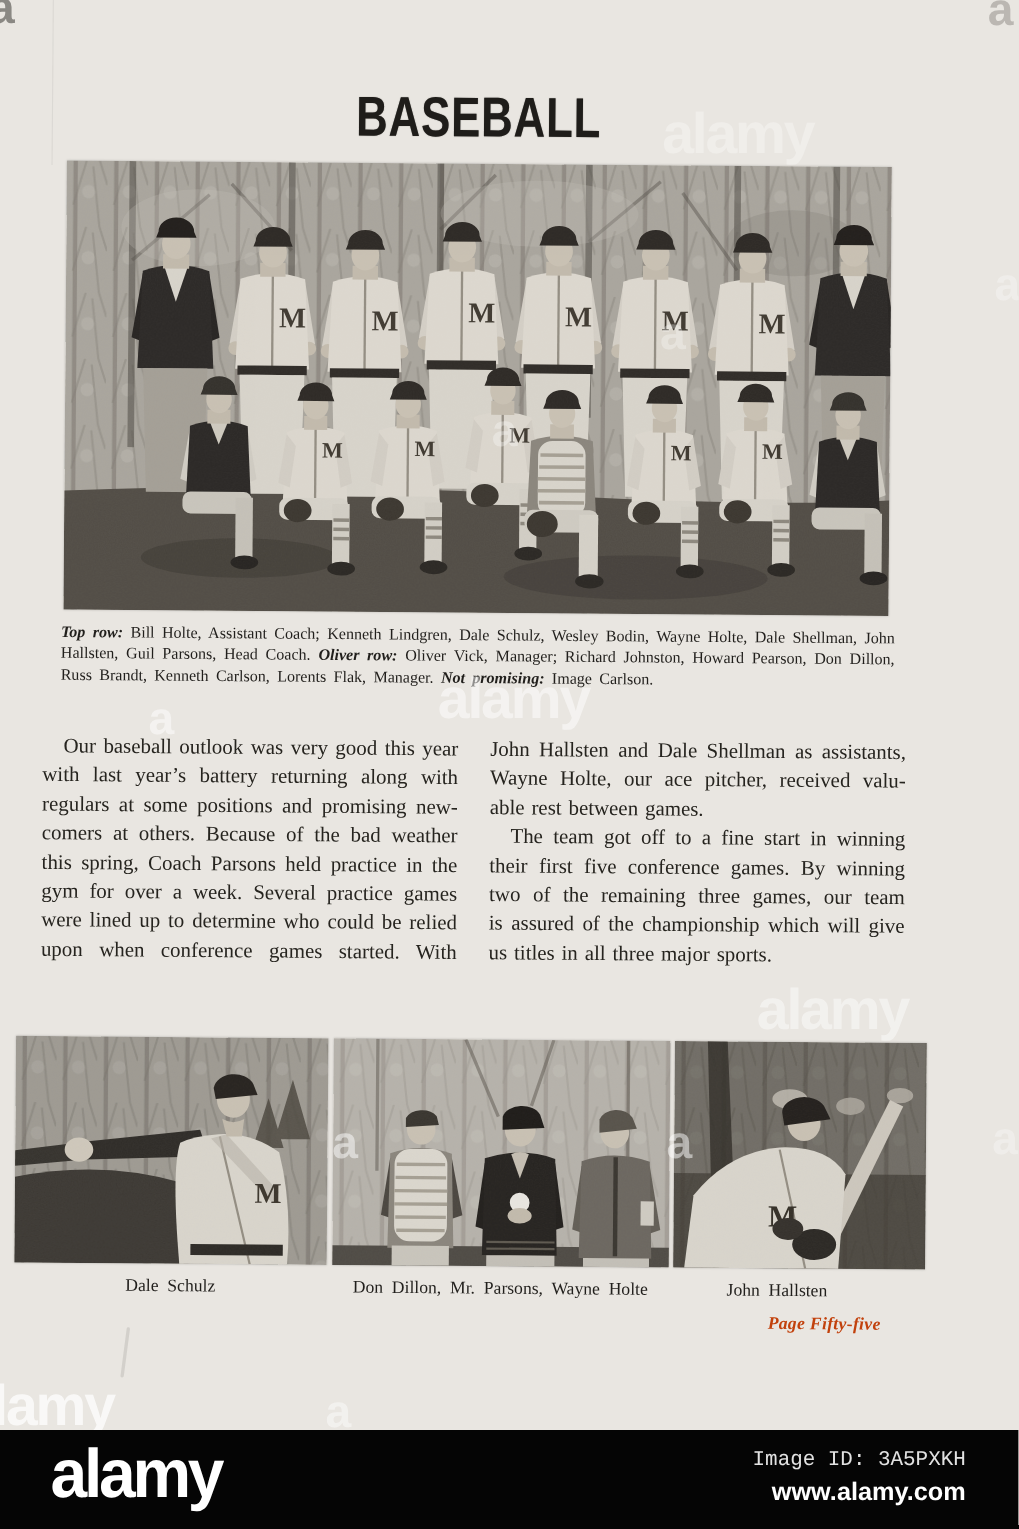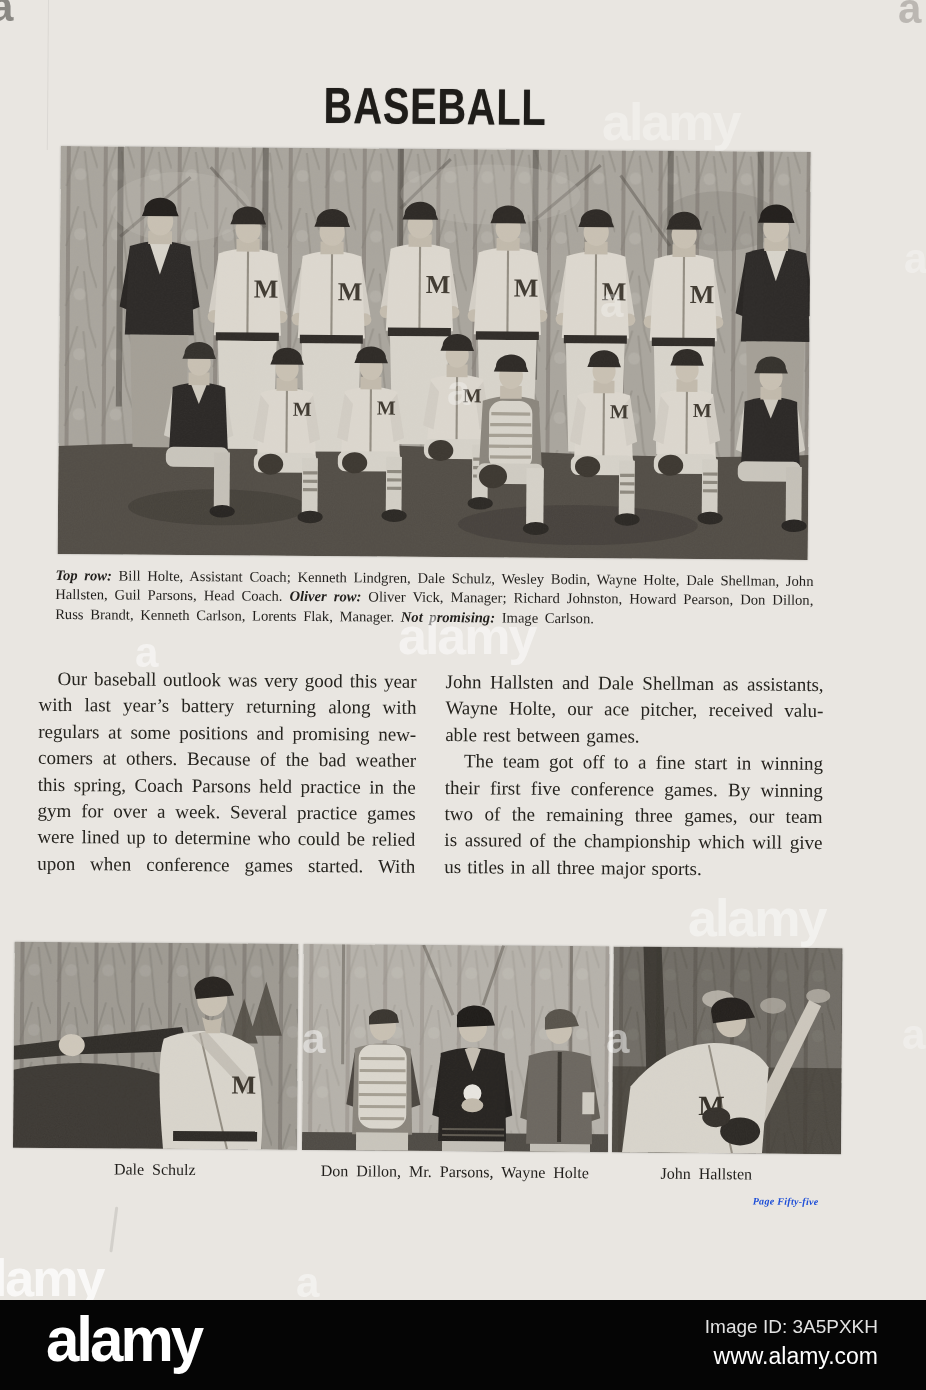--- a/index.html
+++ b/index.html
@@ -36,21 +36,21 @@
   .col-left{top:666px;left:44px;}
   .col-right{top:666px;left:451px;}
   .jline{text-align:justify;text-align-last:justify;}
   .jline.end{text-align-last:left;}
   .jline.ind{text-indent:19px;}
   
   .bcap{
     top:1160px;text-align:center;font-size:16px;color:#211f1c;word-spacing:4px;
   }
   .pageno{
-    top:1190px;right:98px;font-size:10px;font-style:italic;font-weight:600;color:#1d4ed8;
+    top:1190px;right:116px;font-size:16px;font-style:italic;font-weight:600;color:#c2410c;
     letter-spacing:.3px;
   }
   
   .crease{top:0;left:48px;width:1px;height:150px;background:rgba(70,65,60,.08);}
   .smudge{top:1206px;left:122px;width:3px;height:46px;background:rgba(80,78,72,.14);transform:rotate(7deg);border-radius:2px;}
   
   .wm{
     position:absolute;z-index:6;pointer-events:none;
     font-family:"Liberation Sans", sans-serif;font-weight:700;color:#ffffff;
     letter-spacing:-2px;line-height:1;
@@ -60,22 +60,22 @@
   
   .footer{
     position:absolute;left:0;top:1300px;width:926px;height:90px;background:#050505;z-index:10;
     font-family:"Liberation Sans", sans-serif;
   }
   .alamy-logo{
     position:absolute;left:46px;top:10px;color:#fff;font-weight:700;
     font-size:60px;letter-spacing:-3px;line-height:1;transform:scaleY(1.04);
   }
   .footer-right{position:absolute;right:48px;top:16px;text-align:right;color:#fff;}
-  .image-id{font-size:19px;color:#e2e2e2;margin-bottom:5px;}
-  .alamy-url{font-size:23px;font-weight:400;color:#ffffff;}
+  .image-id{font-size:19px;color:#e2e2e2;margin-bottom:5px;font-family:Liberation Mono, monospace;}
+  .alamy-url{font-size:23px;font-weight:700;color:#ffffff;}
 </style>
 </head>
 <body>
 
 <svg width="0" height="0" style="position:absolute" aria-hidden="true">
   <defs>
     <filter id="grain" x="0" y="0" width="100%" height="100%">
       <feTurbulence type="fractalNoise" baseFrequency="0.9" numOctaves="2"></feTurbulence>
       <feColorMatrix type="matrix" values="0 0 0 0 0.55  0 0 0 0 0.55  0 0 0 0 0.52  0 0 0 0.55 0"></feColorMatrix>
     </filter>

